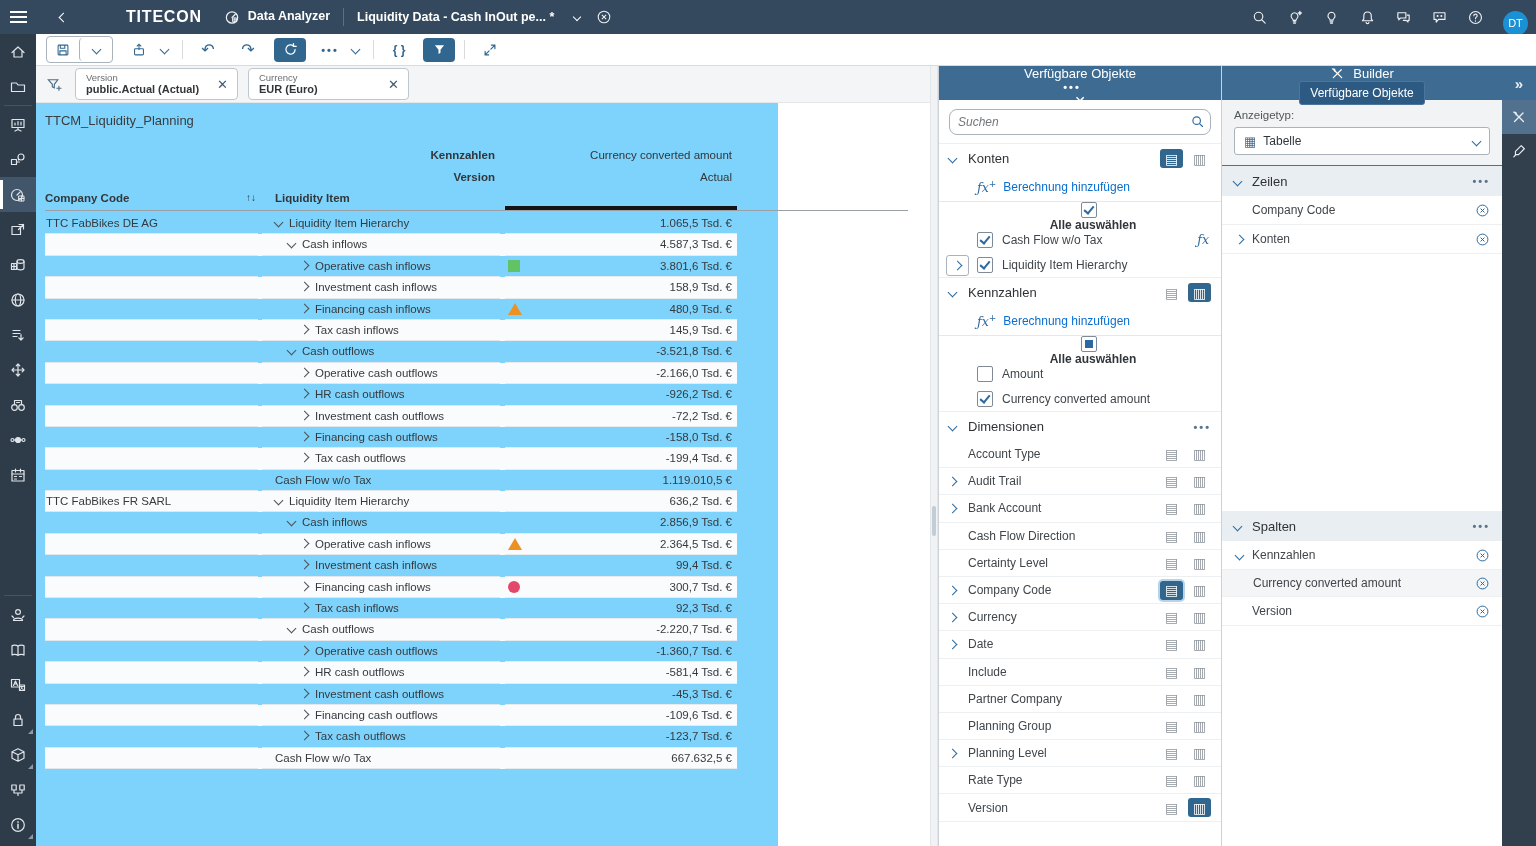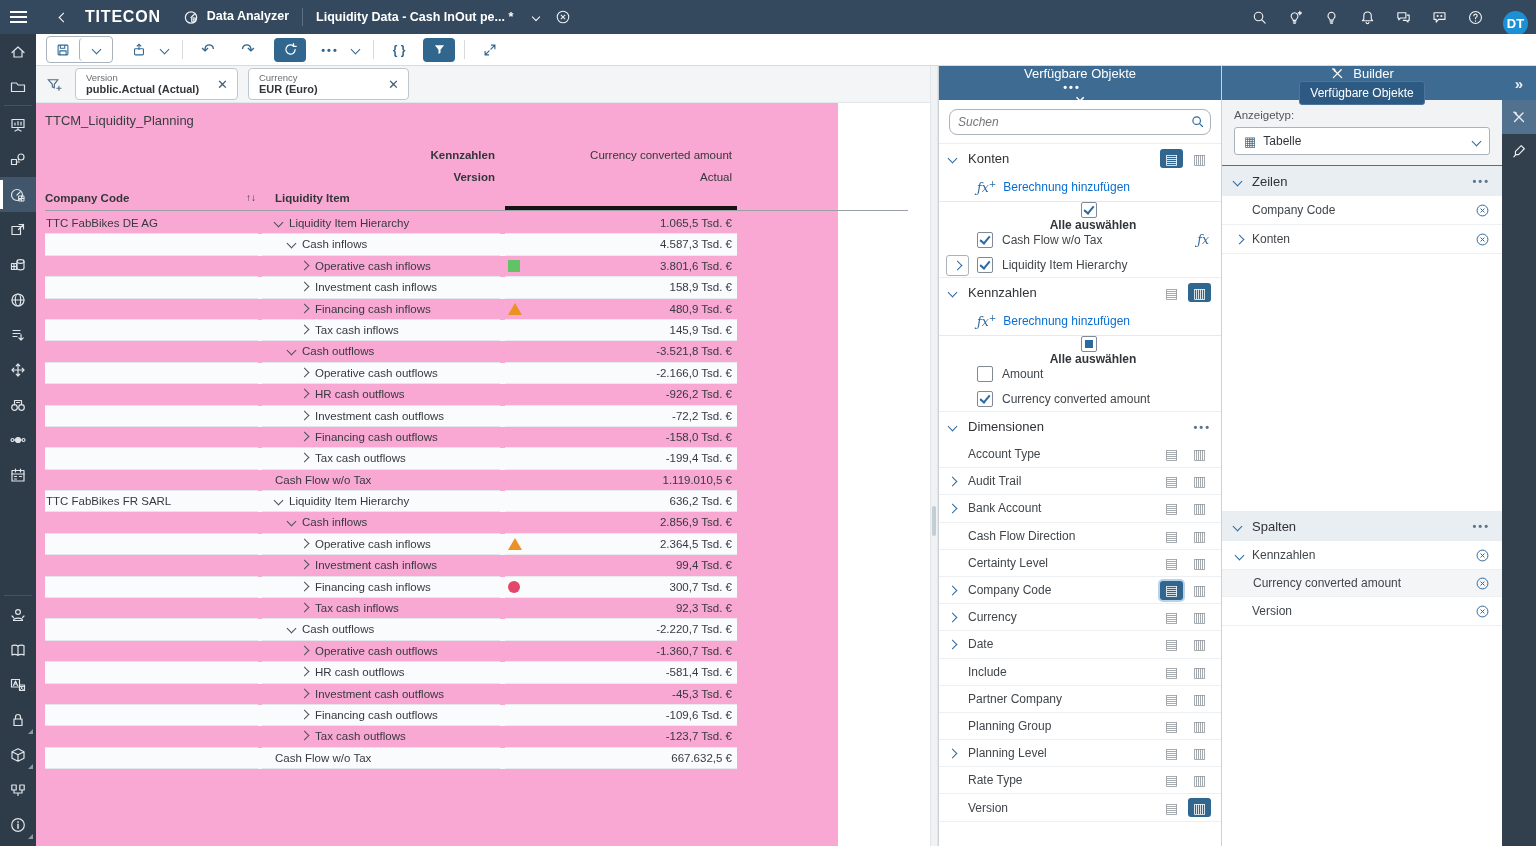--- a/index.html
+++ b/index.html
@@ -8,29 +8,29 @@
   .cv{display:inline-block;width:6px;height:6px;border-right:1.6px solid currentColor;border-bottom:1.6px solid currentColor;}
   .cv.down{transform:rotate(45deg);}
   .cv.right{transform:rotate(-45deg);}
   .cv.left{transform:rotate(135deg);}
 
   
   #topnav{position:absolute;left:0;top:0;width:1536px;height:34px;background:#35495e;display:flex;align-items:center;color:#fff;}
   #burger{width:36px;height:34px;display:flex;align-items:center;justify-content:center;cursor:pointer;}
   #burger span{display:block;width:17px;height:2px;background:#fff;box-shadow:0 5px 0 #fff,0 -5px 0 #fff;}
   .nav-back{margin-left:24px;margin-right:18px;color:#fff;}
-  .brand{font-weight:800;font-size:16px;letter-spacing:.8px;margin-right:22px;}
+  .brand{font-weight:800;font-size:16px;letter-spacing:.8px;margin-right:22px;margin-left:41px;}
   .appgrp{display:flex;align-items:flex-start;gap:7px;font-size:12.5px;font-weight:600;}
   .nav-sep{width:1px;height:18px;background:#5d7082;margin:0 13px;}
   .doctitle{font-weight:700;font-size:12.5px;display:flex;align-items:center;gap:20px;}
   .doctitle .cv{width:5px;height:5px;}
   .nav-close{margin-left:16px;display:flex;}
   #nav-right{position:absolute;right:8px;top:0;height:34px;display:flex;align-items:center;gap:19px;}
   .nicon{color:#fff;opacity:.92;display:flex;cursor:pointer;}
-  .avatar{width:25px;height:25px;border-radius:50%;background:#1c90d4;color:#fff;font-size:13px;font-weight:700;display:flex;align-items:center;justify-content:center;cursor:pointer;margin-top:12px;}
+  .avatar{width:25px;height:25px;border-radius:50%;background:#1c90d4;color:#fff;font-size:11px;font-weight:400;display:flex;align-items:center;justify-content:center;cursor:pointer;margin-top:12px;}
 
   
   #sidebar{position:absolute;left:0;top:34px;width:36px;height:812px;background:#2e3b48;}
   .sb-item{width:36px;height:35px;display:flex;align-items:center;justify-content:center;color:#dfe5ea;position:relative;cursor:pointer;}
   .sb-item.active{background:#42566b;}
   .sb-item.active::before{content:"";position:absolute;left:0;top:3px;bottom:3px;width:3px;background:#fff;}
   .sb-div{height:1px;background:#46535f;margin:1px 4px;}
   .sb-bottom{position:absolute;left:0;bottom:4px;width:36px;}
   .sb-sub::after{content:"";position:absolute;right:3px;bottom:3px;border-left:5px solid transparent;border-bottom:5px solid #8d99a5;}
 
@@ -50,21 +50,21 @@
   
   #filterbar{position:absolute;left:36px;top:66px;width:894px;height:37px;background:#f4f5f6;border-bottom:1px solid #e4e7ea;display:flex;align-items:center;box-sizing:border-box;padding-left:10px;}
   .flt-ic{color:#4f6d87;margin-right:12px;display:flex;cursor:pointer;}
   .chip{background:#fff;border:1px solid #bfc7ce;border-radius:4px;height:30px;display:flex;align-items:center;padding:0 9px 0 10px;margin-right:10px;min-width:140px;cursor:pointer;}
   .chip .txt{display:flex;flex-direction:column;justify-content:center;margin-right:18px;}
   .chip .lab{font-size:9.5px;color:#6a6d70;line-height:11px;}
   .chip .val{font-size:11px;font-weight:700;color:#32363a;line-height:13px;}
   .chip .x{color:#3f5a73;font-size:13px;font-weight:700;cursor:pointer;margin-left:auto;}
 
   
-  #tablearea{position:absolute;left:36px;top:103px;width:802px;height:743px;background:#f9a8d4;}
+  #tablearea{position:absolute;left:36px;top:103px;width:742px;height:743px;background:#7dd3fc;}
   #tablewrap{position:absolute;left:9px;top:0;width:872px;height:743px;}
   #t-title{position:absolute;left:0;top:10px;font-size:13px;color:#393d41;}
   .t-meta{position:absolute;height:14px;font-size:11.5px;}
   .t-meta .ml{position:absolute;left:0;width:450px;text-align:right;font-weight:700;}
   .t-meta .mv{position:absolute;left:0;width:687px;text-align:right;}
   #t-colhead{position:absolute;left:0;top:86px;width:863px;height:21px;border-bottom:1px solid #9aa0a5;font-weight:700;font-size:11.5px;}
   #t-colhead .c1{position:absolute;left:0;top:3px;}
   #t-colhead .sort{position:absolute;left:201px;top:3px;font-weight:400;font-size:10px;color:#32363a;}
   #t-colhead .c2{position:absolute;left:230px;top:3px;}
   #t-selbar{position:absolute;left:460px;top:103px;width:232px;height:4px;background:#141414;}

